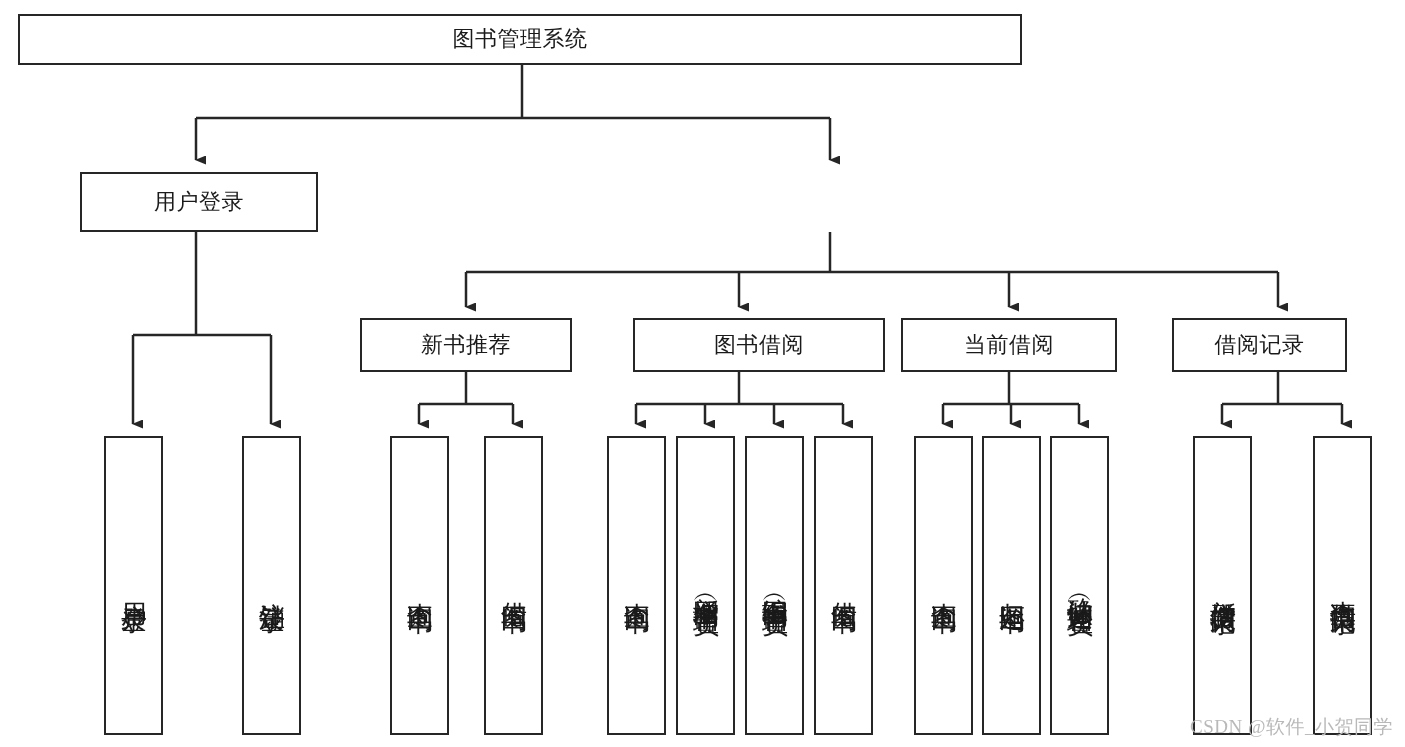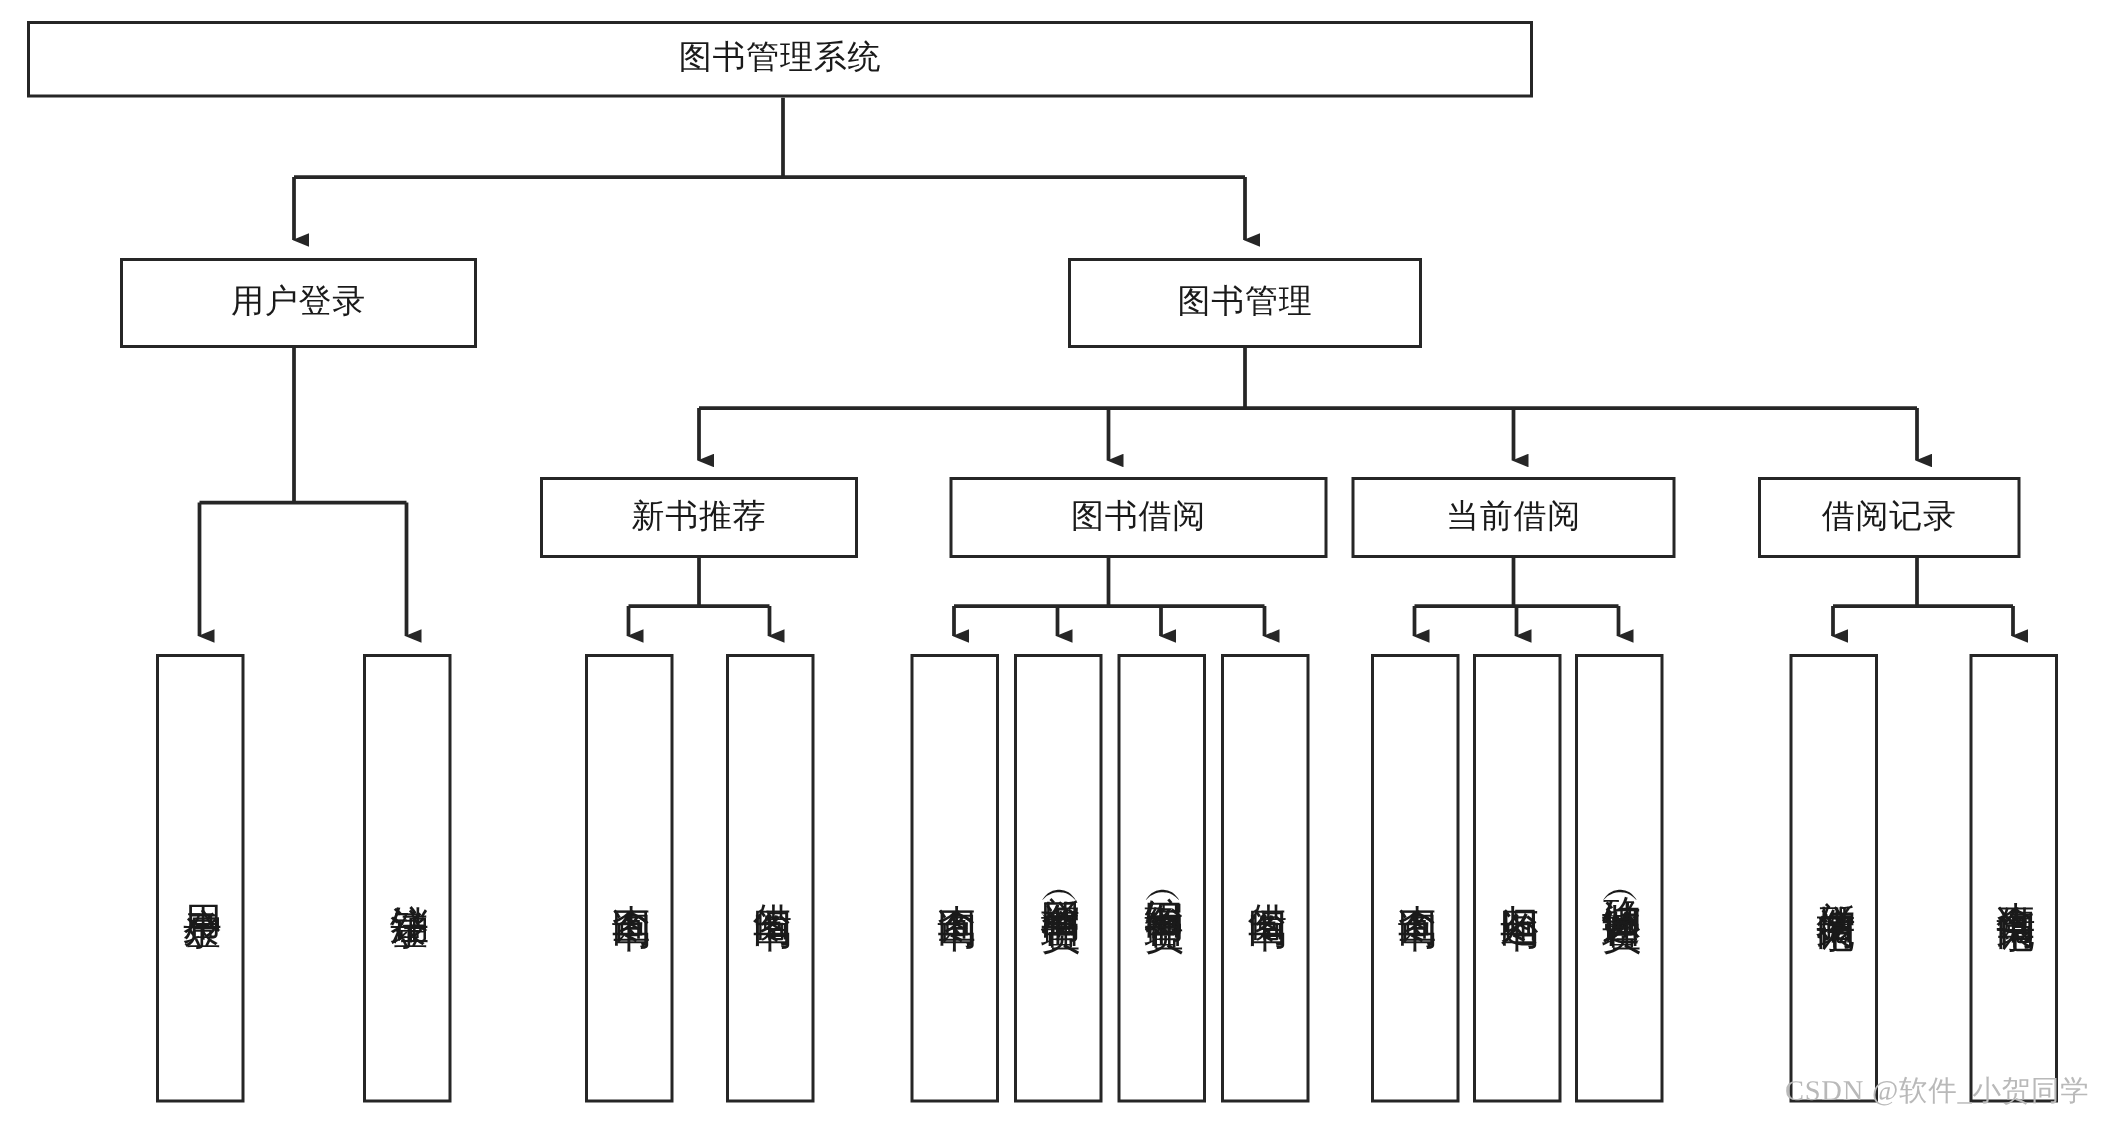--- a/index.html
+++ b/index.html
@@ -120,23 +120,20 @@
     </g>
   </svg>
 
   <div class="node horiz" style="left:18px; top:14px; width:1004px; height:51px;">
     <span>图书管理系统</span>
   </div>
 
   <div class="node horiz" style="left:80px; top:172px; width:238px; height:60px;">
     <span>用户登录</span>
   </div>
-  <div class="node horiz" style="left:712px; top:172px; width:236px; height:60px;">
-    <span>图书管理</span>
-  </div>
 
   <div class="node horiz" style="left:360px; top:318px; width:212px; height:54px;">
     <span>新书推荐</span>
   </div>
   <div class="node horiz" style="left:633px; top:318px; width:252px; height:54px;">
     <span>图书借阅</span>
   </div>
   <div class="node horiz" style="left:901px; top:318px; width:216px; height:54px;">
     <span>当前借阅</span>
   </div>

